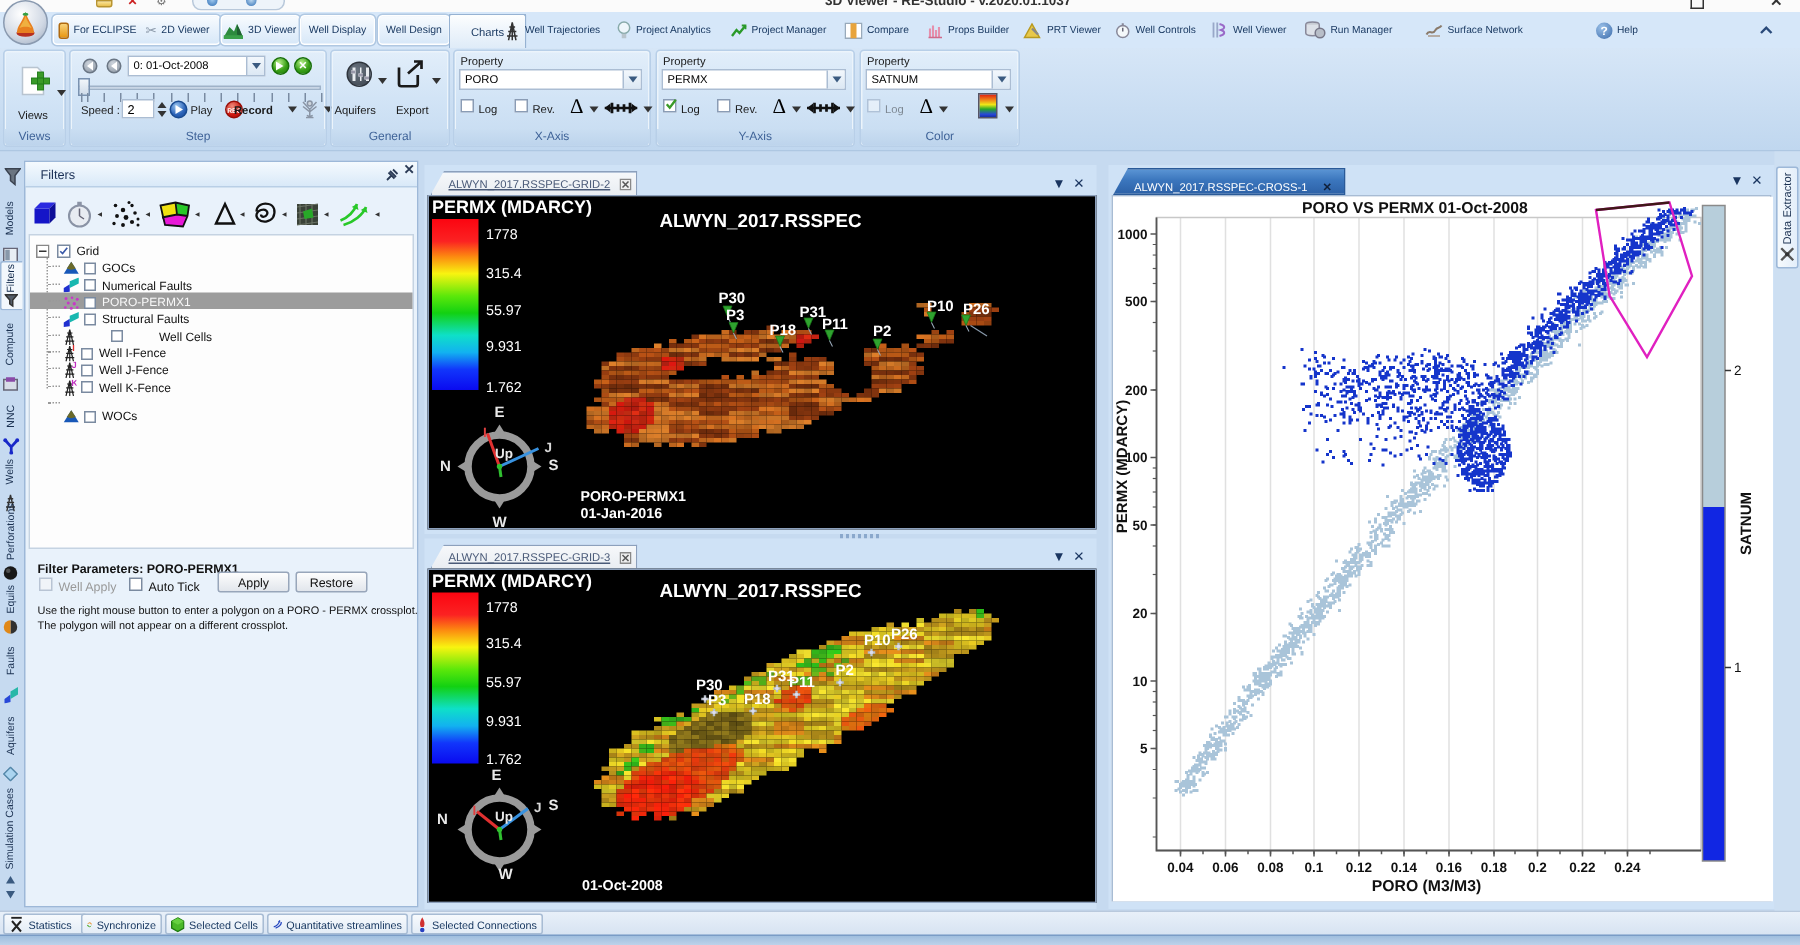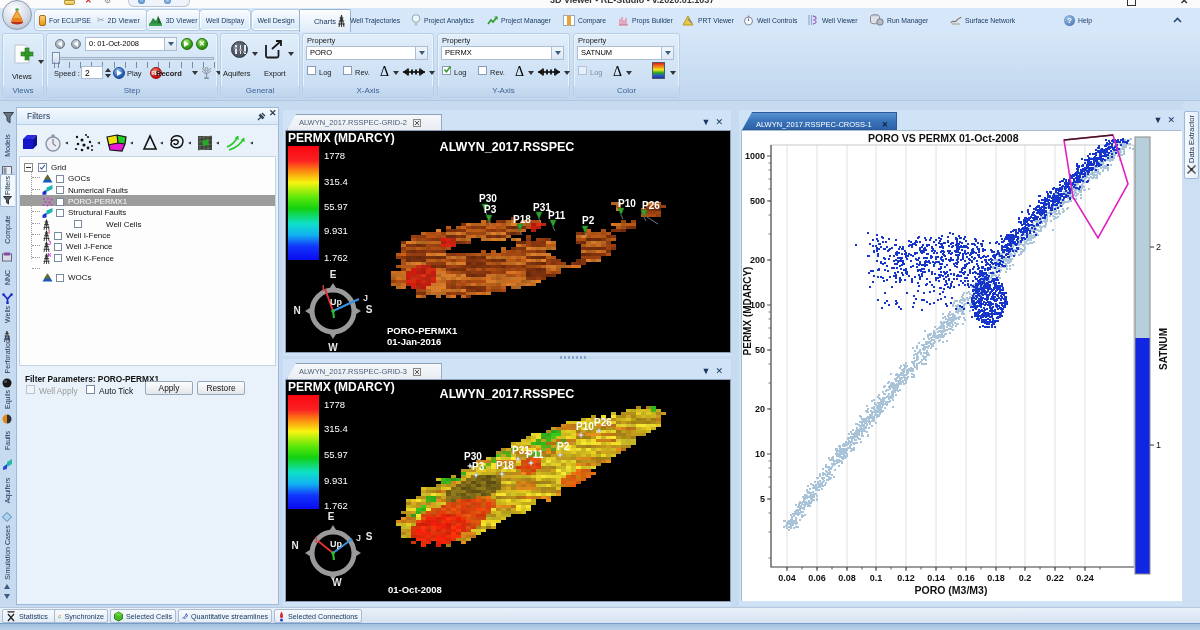--- a/index.html
+++ b/index.html
@@ -32,21 +32,21 @@
 #ftree{left:2px;top:48px;width:257px;height:210px;background:#fdfdfd;border:1px solid #c5d3e2;font-size:8px;color:#111;}
 .trow{position:absolute;left:0;height:11px;display:flex;align-items:center;white-space:nowrap;}
 .tcb{display:inline-block;width:8px;height:8px;background:#fff;border:1px solid #7a8aa0;margin-right:4px;}
 
 #statusbar{left:0;top:607px;width:1200px;height:16px;background:linear-gradient(#e8f0f9,#d7e3f2);border-top:1px solid #b9c9dd;}
 .sbtn{position:absolute;top:1px;height:14px;background:linear-gradient(#f7fafd,#e3ecf6);border:1px solid #a8bcd4;border-radius:2px;font-size:7.2px;color:#15355e;display:flex;align-items:center;padding:0 3px;white-space:nowrap;overflow:hidden;}
 #bottomstrip{left:0;top:623px;width:1200px;height:7px;background:linear-gradient(#9fbede,#bdd2ea);border-top:1px solid #7a9cc6;}
 
 .vwr{position:absolute;width:448px;background:#cfe2f6;}
 .vtabbar{position:absolute;left:0;top:0;width:100%;height:20px;}
-.vtabx{position:absolute;left:4px;top:4px;height:16px;background:linear-gradient(#f6f8fa,#e9edf2);border:1px solid #8ca0bc;border-bottom:none;color:#4a5a78;font-size:7.5px;display:flex;align-items:center;padding:0 20px 0 11px;clip-path:polygon(9px 0,100% 0,100% 100%,0 100%);}
+.vtabx{position:absolute;left:4px;top:4px;height:16px;background:linear-gradient(#f6f8fa,#e9edf2);border:1px solid #8ca0bc;border-bottom:none;color:#4a5a78;font-size:7.5px;display:flex;align-items:center;padding:0 3px 0 11px;clip-path:polygon(9px 0,100% 0,100% 100%,0 100%);text-decoration:underline;}
 .vcanvas{position:absolute;left:2px;top:20px;background:#000;border:1px solid #8ca0bc;}
 .vbtns{position:absolute;top:7px;right:8px;color:#1a3560;font-size:9px;}
 
 </style></head><body>
 <div class="abs" id="titlebar">
     <div class="abs" id="titletext">3D Viewer - RE-Studio - v.2020.01.1037</div>
     <div class="abs" style="left:1127px;top:0px;width:9px;height:6px;border:1.5px solid #333;border-top:none;"></div>
     <div class="abs" style="left:1180px;top:-5px;color:#333;font-size:10px;font-weight:bold;">✕</div>
     <div class="abs" style="left:64px;top:0px;width:11px;height:5px;background:linear-gradient(#fbe59a,#e8c050);border:1px solid #b89430;border-radius:0 0 2px 2px;"></div>
     <div class="abs" style="left:85px;top:-4px;color:#c22;font-size:8px;font-weight:bold;">✕</div>
@@ -458,20 +458,21 @@
           <path d="M2.5 5 L5.5 0.5 L8.5 5 C6.5 6 4.5 6 2.5 5 Z" fill="#6a6a2a"></path>
         </svg><span class="tcb"></span>WOCs</div>
     </div>
     <div class="abs" style="left:8px;top:266px;font-size:8.3px;font-weight:bold;color:#111;">Filter Parameters: PORO-PERMX1</div>
     <div class="abs" style="left:9px;top:277px;width:9px;height:9px;background:#f0f4f8;border:1px solid #b8c4d4;"></div>
     <div class="abs" style="left:22px;top:278px;font-size:8.3px;color:#999;">Well Apply</div>
     <div class="abs" style="left:69px;top:277px;width:9px;height:9px;background:#fff;border:1px solid #7a8aa0;"></div>
     <div class="abs" style="left:82px;top:278px;font-size:8.3px;color:#111;">Auto Tick</div>
     <div class="abs" style="left:128px;top:273px;width:48px;height:14px;background:linear-gradient(#fdfdfd,#e2e6ec);border:1px solid #98a6ba;border-radius:2px;font-size:8.3px;color:#111;text-align:center;line-height:13px;">Apply</div>
     <div class="abs" style="left:180px;top:273px;width:48px;height:14px;background:linear-gradient(#fdfdfd,#e2e6ec);border:1px solid #98a6ba;border-radius:2px;font-size:8.3px;color:#111;text-align:center;line-height:13px;">Restore</div>
+    <div class="abs" style="left:8px;top:294px;width:258px;font-size:7.3px;color:#111;line-height:10px;">Use the right mouse button to enter a polygon on a PORO - PERMX crossplot.<br>The polygon will not appear on a different crossplot.</div>
   </div>
 <div class="abs" id="statusbar">
     <div class="sbtn" style="left:2px;width:56px;"><svg width="10" height="11" viewBox="0 0 10 11" style="margin-right:3px;">
         <path d="M1.5 0.8 H8.5 M2 3 L8 10 M8 3 L2 10" stroke="#222" stroke-width="1.3" fill="none"></path>
       </svg>Statistics</div>
     <div class="sbtn" style="left:54px;width:54px;"><svg width="11" height="11" viewBox="0 0 11 11" style="margin-right:3px;">
         <path d="M2 3.5 A4 4 0 0 1 9.5 4.5" stroke="#e88818" stroke-width="2" fill="none"></path>
         <path d="M9 7.5 A4 4 0 0 1 1.5 6.5" stroke="#48a828" stroke-width="2" fill="none"></path>
         <polygon points="10.8,2.5 9.2,6 7.5,3.5" fill="#e88818"></polygon>
         <polygon points="0.2,8.5 1.8,5 3.5,7.5" fill="#48a828"></polygon>

